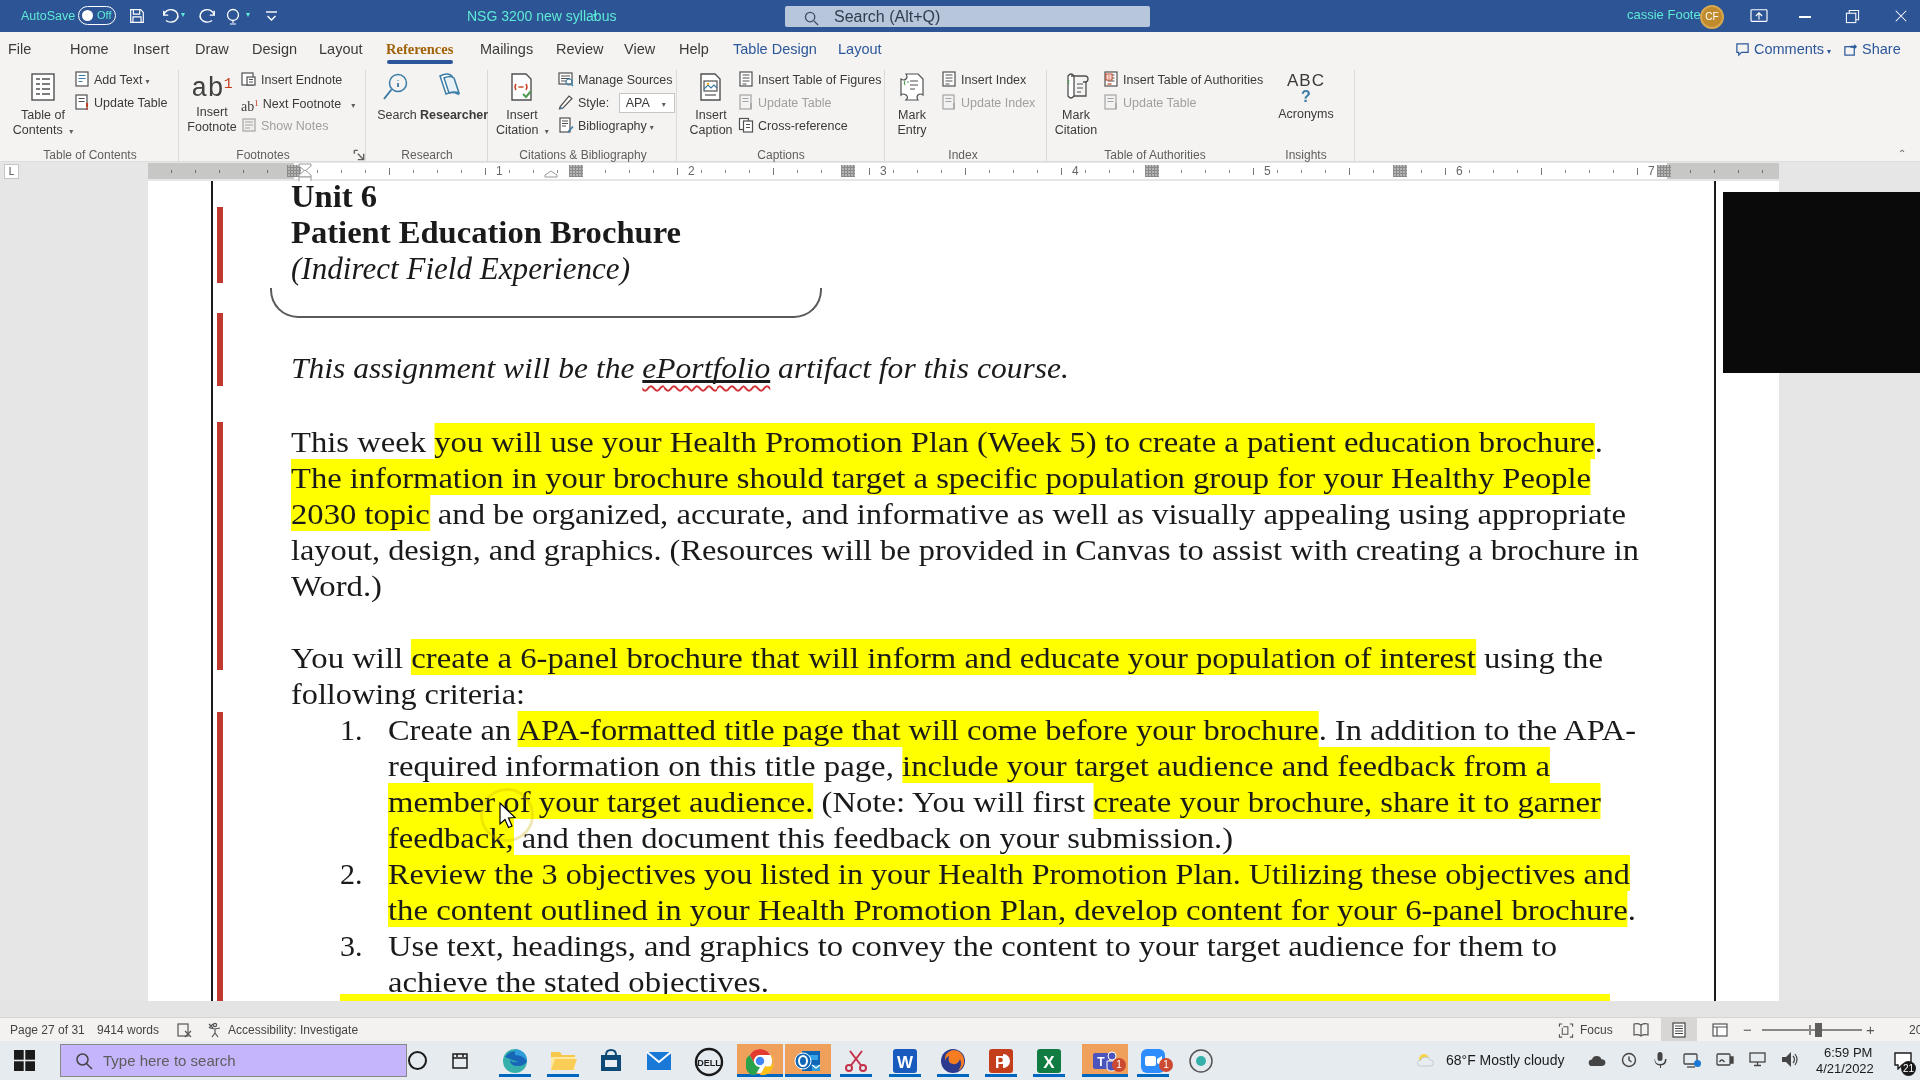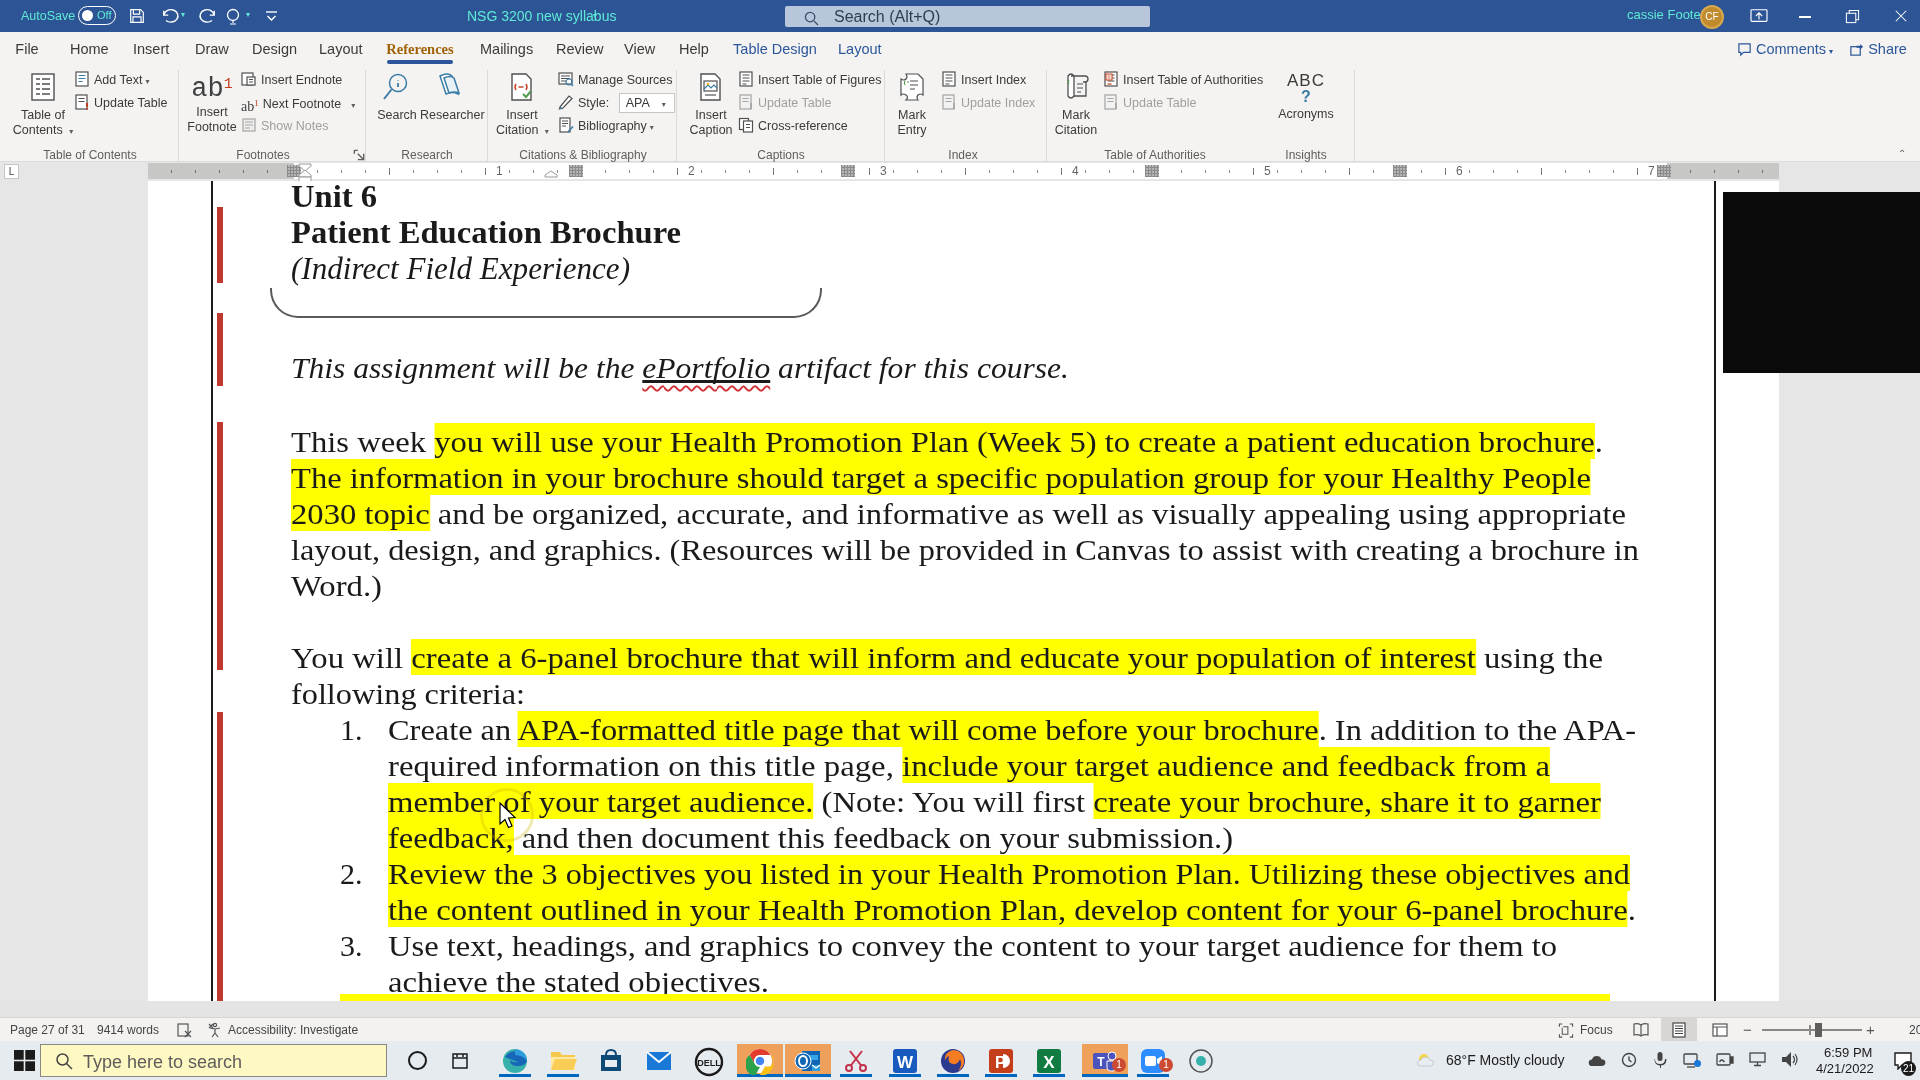--- a/index.html
+++ b/index.html
@@ -7,21 +7,21 @@
   body { font-family:"Liberation Sans", sans-serif; position:relative; background:#e6e6e6; }
 
   
   #titlebar { position:absolute; left:0; top:0; width:1920px; height:32px; background:#2d5596; color:#fff; }
   #titlebar .t { position:absolute; font-size:15px; top:7px; color:#5eead4; }
   #searchbox { position:absolute; left:785px; top:6px; width:365px; height:21px; background:#b8c6dc; border-radius:2px; color:#2c3e50; font-size:16px; line-height:21px; }
   #avatar { position:absolute; left:1700px; top:5px; width:24px; height:24px; border-radius:12px; background:#c08b2d; border:2px solid #d8a84e; color:#fff; font-size:10px; text-align:center; line-height:20px; box-sizing:border-box; }
 
   
   #tabrow { position:absolute; left:0; top:32px; width:1920px; height:32px; background:#f4f3f2; }
-  .tab { position:absolute; top:0; height:32px; line-height:34px; font-size:14.5px; color:#3b3a39; text-align:center; }
+  .tab { position:absolute; top:0; height:32px; line-height:34px; font-size:14.5px; color:#3b3a39; text-align:left; }
   .tab.ctx { color:#2b579a; }
   #reftab-underline { position:absolute; left:387px; top:60px; width:66px; height:4px; background:#2b579a; border-radius:2px; }
 
   
   #ribbon { position:absolute; left:0; top:64px; width:1920px; height:98px; background:#f4f3f2; border-bottom:1px solid #dfdddc; }
   .gsep { position:absolute; top:6px; height:140px; width:1px; background:#dcdad8; }
   .glabel { position:absolute; top:84px; font-size:12px; color:#605e5c; text-align:center; white-space:nowrap; }
   .bigbtn { position:absolute; text-align:center; font-size:12.5px; color:#3b3a39; }
   .bigbtn .lbl { margin-top:3px; line-height:15px; }
   .smallbtn { position:absolute; font-size:12.5px; color:#3b3a39; white-space:nowrap; height:22px; line-height:22px; }
@@ -49,21 +49,21 @@
   .redbar { position:absolute; left:217px; width:6px; background:#c0392f; }
   .dline { position:absolute; white-space:nowrap; font-family:"Liberation Serif", serif; font-size:30px; color:#1a1a1a; line-height:36px; transform-origin:0 50%; }
   .hl { background:#ffff00; padding:2px 0 1px 0; }
   .wavy { text-decoration:underline wavy #d13438; text-decoration-thickness:1.5px; text-underline-offset:7px; }
   #videobox { position:absolute; left:1723px; top:11px; width:197px; height:181px; background:#0a0a0a; }
 
   
   #graygap { position:absolute; left:0; top:1001px; width:1920px; height:16px; background:#e4e4e4; }
   #statusbar { position:absolute; left:0; top:1017px; width:1920px; height:24px; background:#f3f2f1; border-top:1px solid #d6d4d2; font-size:12px; color:#444; }
   #taskbar { position:absolute; left:0; top:1041px; width:1920px; height:39px; background:#e6ebf0; }
-  #tsearch { position:absolute; left:40px; top:3px; width:347px; height:33px; background:#fef9c3; border:1px solid #8a8886; font-size:18px; color:#5f5d5b; }
+  #tsearch { position:absolute; left:60px; top:3px; width:347px; height:33px; background:#c4b5fd; border:1px solid #8a8886; font-size:15px; color:#5f5d5b; }
   .tbicon { position:absolute; top:3px; width:40px; height:33px; }
   .tbicon svg { position:absolute; left:6px; top:3px; }
   .orange { background:#efa15c; }
   .bluebar { position:absolute; bottom:0; left:4px; right:4px; height:3px; background:#0067c0; }
 </style>
 </head>
 <body>
 
 <div id="titlebar">
   <span class="t" style="left:21px;font-size:12.5px;top:9px;">AutoSave</span>
@@ -215,21 +215,21 @@
   </div>
 
   <div class="bigbtn" style="left:372px;top:8px;width:50px;">
     <svg width="32" height="30" viewBox="0 0 32 30" fill="none" stroke="#3a7ca5" stroke-width="1.5">
       <circle cx="17" cy="11" r="8.5"></circle>
         <path d="M10.5 17.5 L3 27" stroke-width="2"></path>
       <path d="M17 8.5 v-0.5 M17 11 v4" stroke-width="1.8"></path>
     </svg>
     <div class="lbl">Search</div>
   </div>
-  <div class="bigbtn" style="left:420px;top:8px;width:56px;">
+  <div class="bigbtn" style="left:420px;top:8px;width:56px;font-weight:bold;">
     <svg width="32" height="30" viewBox="0 0 32 30" fill="none" stroke="#3a7ca5" stroke-width="1.5">
       <path d="M8 4 q8 -4 12 0 l6 18 q-6 -3 -12 0 z" fill="#fff"></path>
       <path d="M12 6 q6 -3 10 0 l5 15 q-5 -2 -10 0 z" fill="#e8f1f6"></path>
     </svg>
     <div class="lbl">Researcher</div>
   </div>
 
   <div class="bigbtn" style="left:496px;top:8px;width:52px;">
     <svg width="30" height="30" viewBox="0 0 30 30" fill="none" stroke="#505050" stroke-width="1.4">
       <path d="M5 2 h14 l5 5 v21 h-19 z" fill="#fff"></path>

